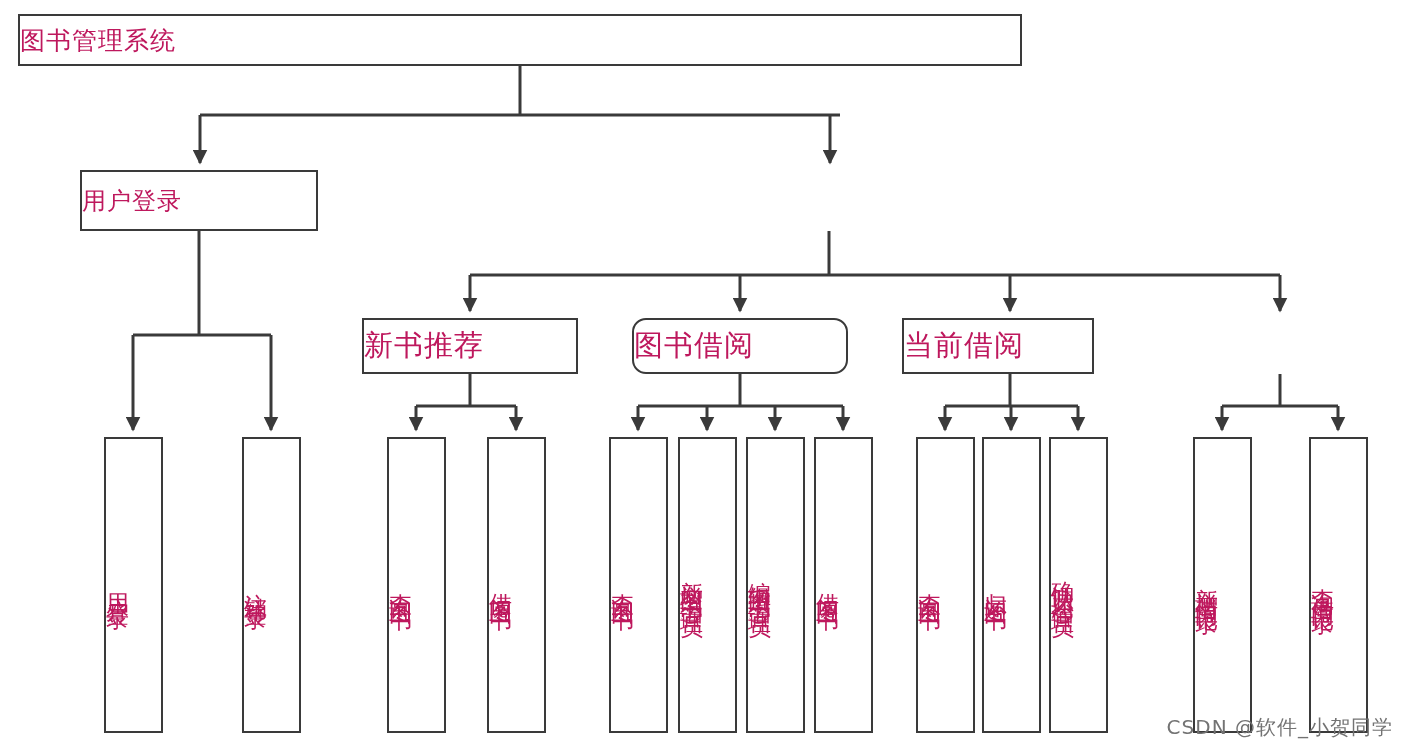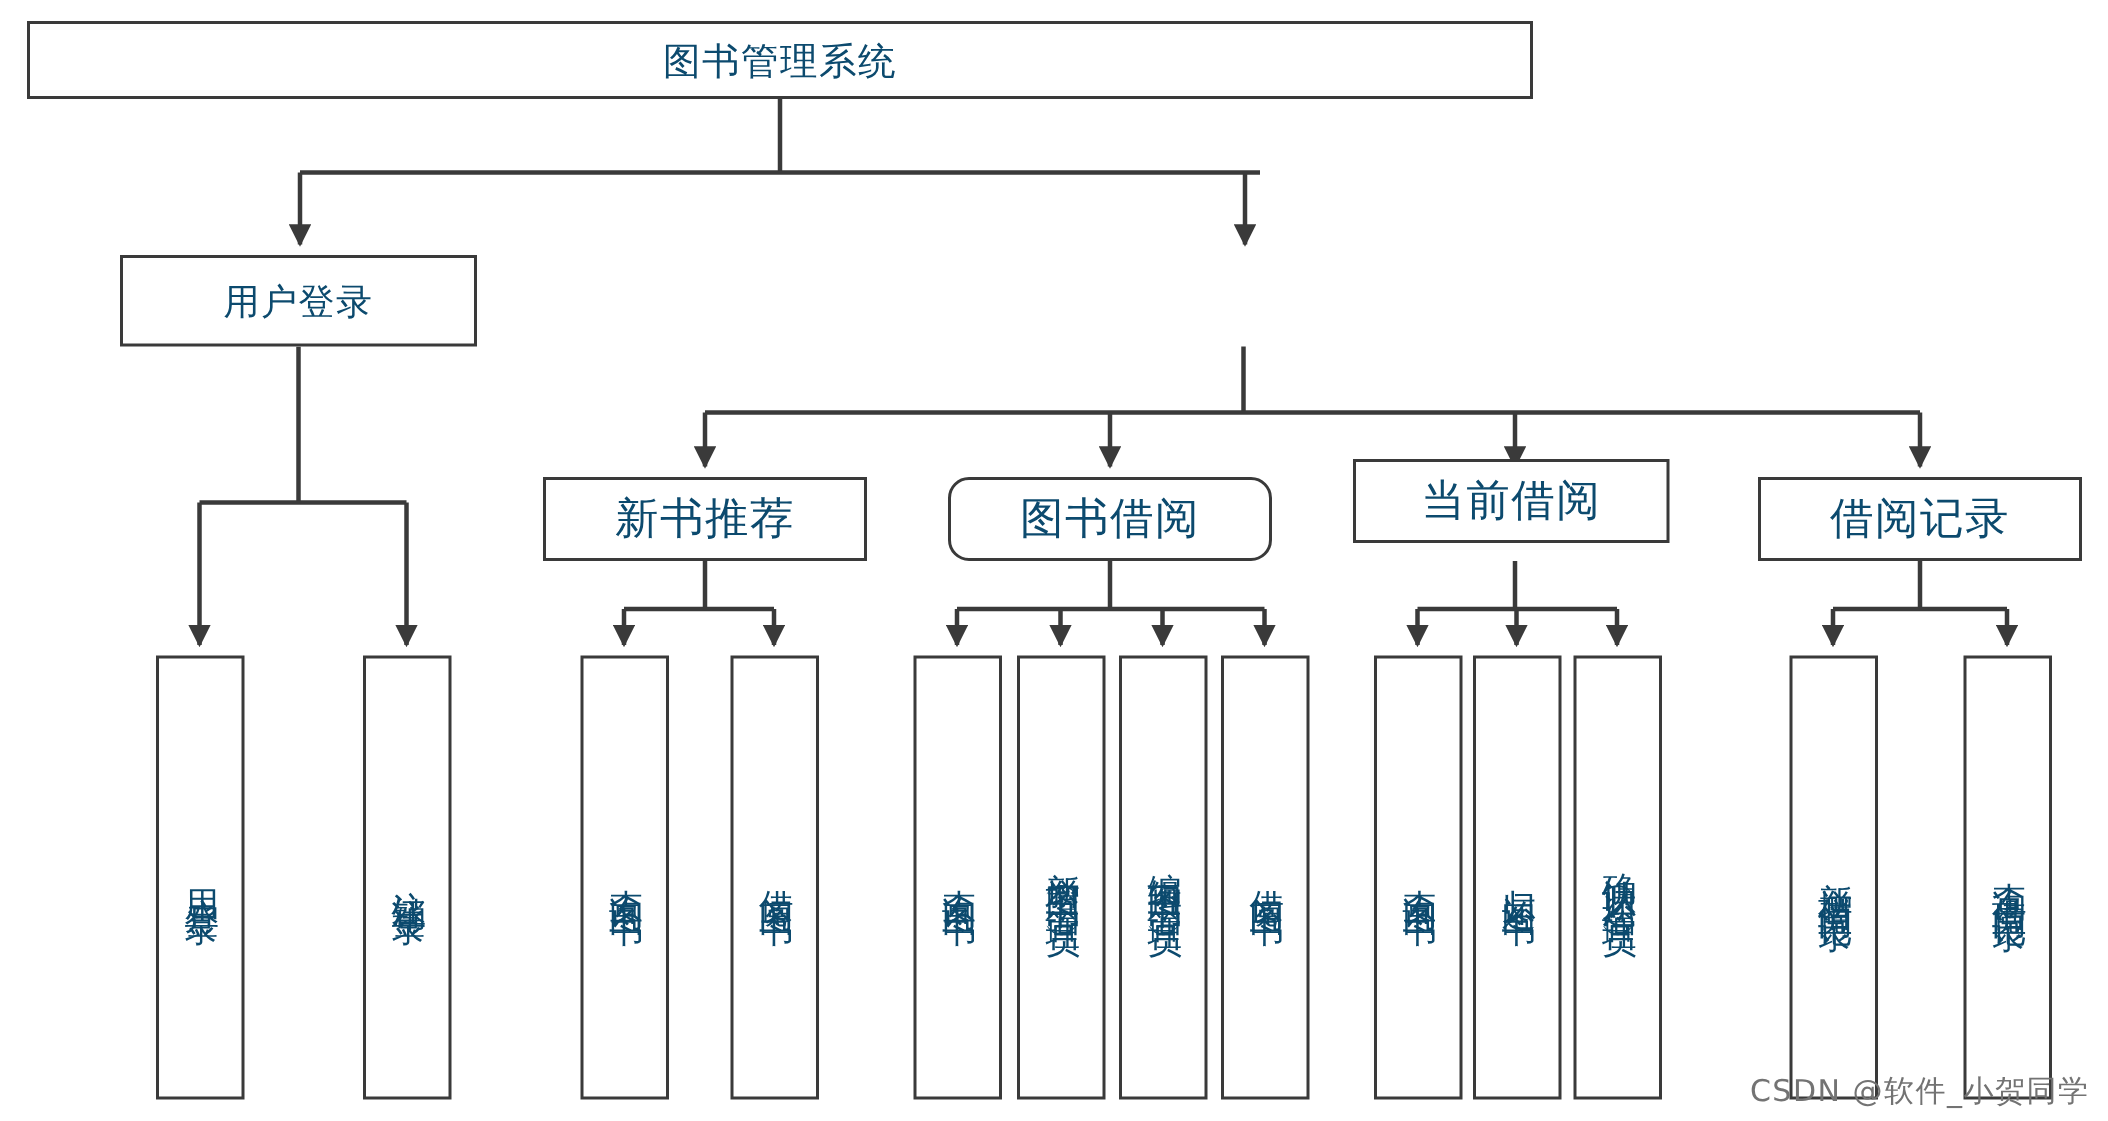--- a/index.html
+++ b/index.html
@@ -24,22 +24,21 @@
     width: 1405px;
     height: 747px;
   }
   .node {
     position: absolute;
     box-sizing: border-box;
     border: 2px solid #3a3a3a;
     background: #ffffff;
     display: flex;
     align-items: center;
-    justify-content: center;
-    color: #0c4a6e;
+    color: #be185d;
   }
   .node.root {
     font-size: 25px;
   }
   .node.level2 {
     font-size: 24px;
   }
   .node.level3 {
     font-size: 29px;
   }
@@ -130,25 +129,22 @@
   <div class="node level2" style="left:80px; top:170px; width:238px; height:61px;">
     <span class="label-h">用户登录</span>
   </div>
 
   <div class="node level3" style="left:362px; top:318px; width:216px; height:56px;">
     <span class="label-h">新书推荐</span>
   </div>
   <div class="node level3" style="left:632px; top:318px; width:216px; height:56px;border-radius:14px;">
     <span class="label-h">图书借阅</span>
   </div>
-  <div class="node level3" style="left:902px; top:306px; width:211px; height:56px;">
+  <div class="node level3" style="left:902px; top:318px; width:192px; height:56px;">
     <span class="label-h">当前借阅</span>
-  </div>
-  <div class="node level3" style="left:1172px; top:318px; width:216px; height:56px;">
-    <span class="label-h">借阅记录</span>
   </div>
 
   <div class="node leaf" style="left:104px; top:437px; width:59px; height:296px;">
     <span class="label-v">用户登录</span>
   </div>
   <div class="node leaf" style="left:242px; top:437px; width:59px; height:296px;">
     <span class="label-v">注销登录</span>
   </div>
 
   <div class="node leaf" style="left:387px; top:437px; width:59px; height:296px;">

